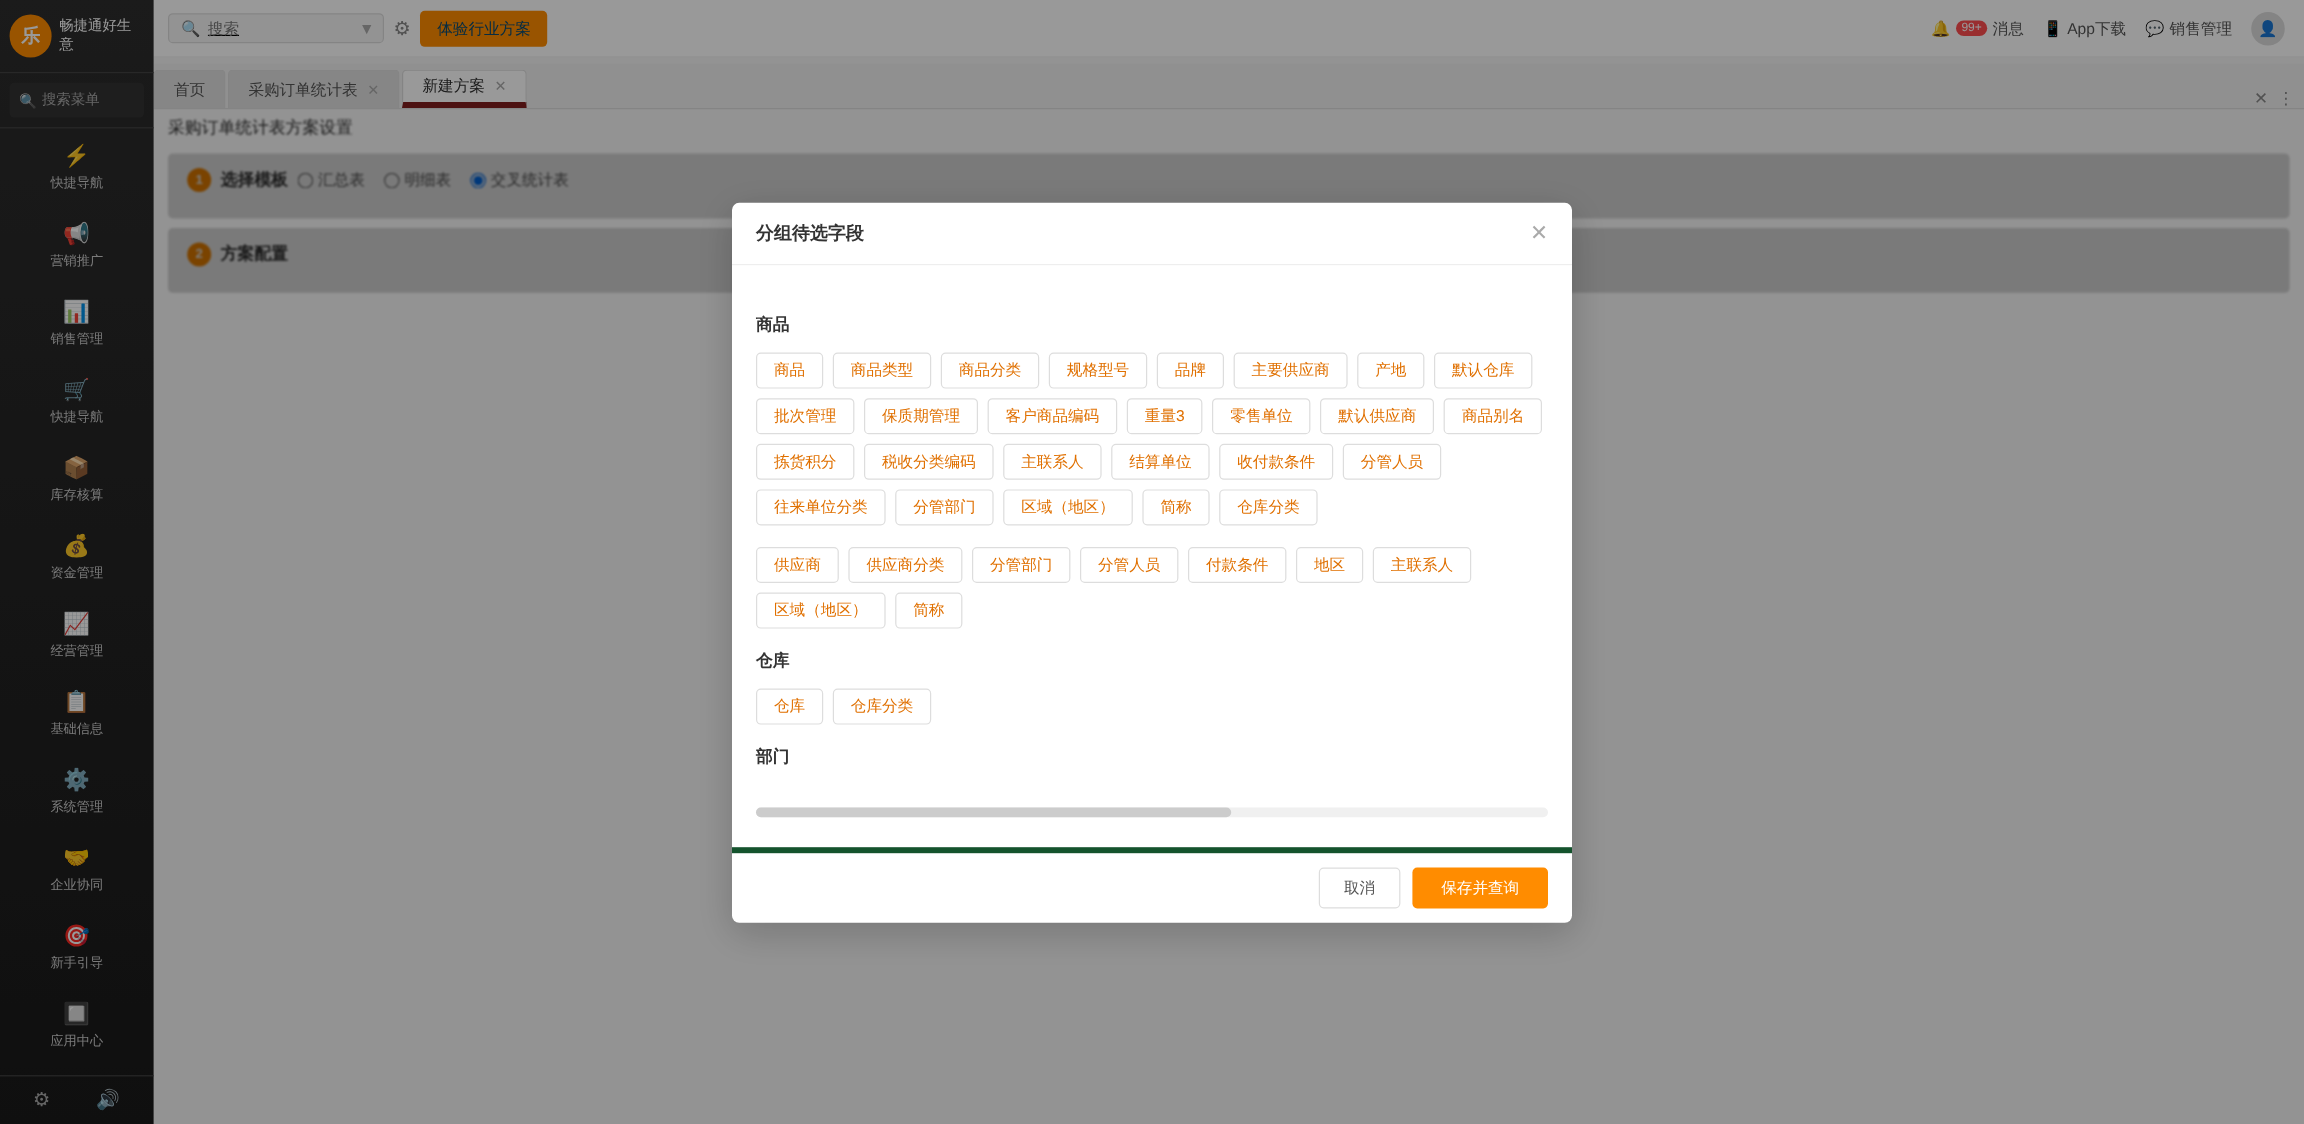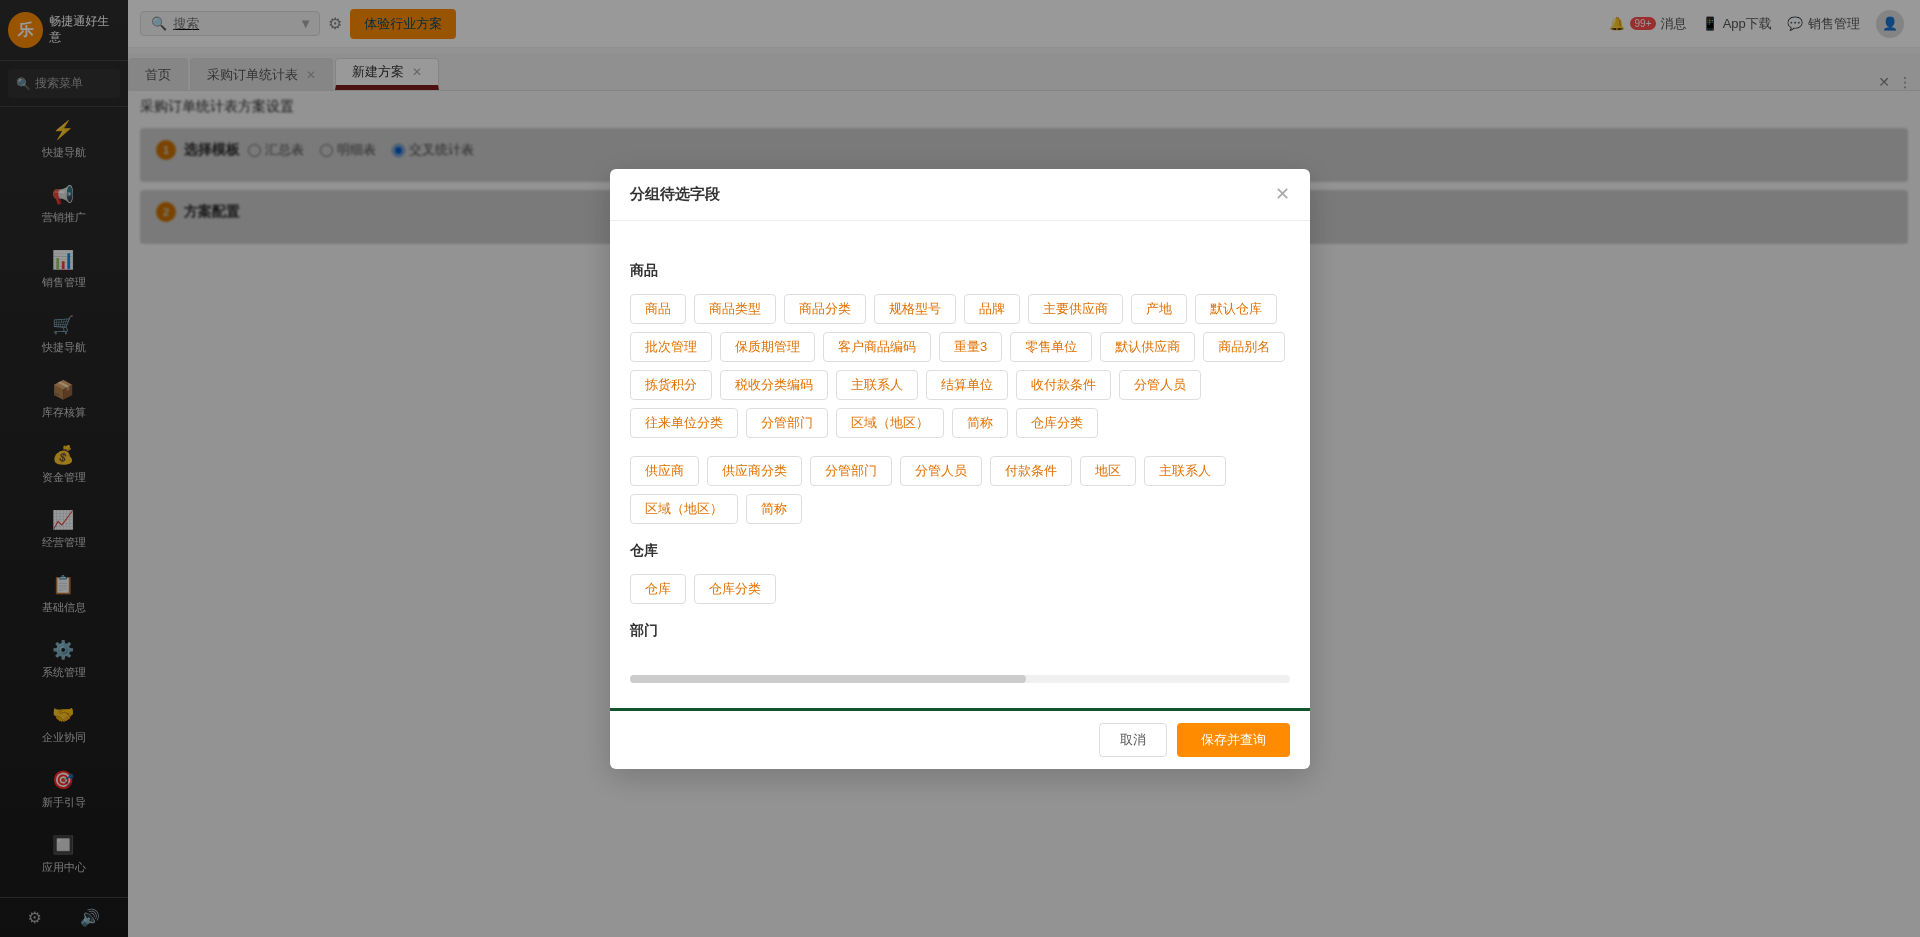--- a/index.html
+++ b/index.html
@@ -113,21 +113,21 @@
       display: flex; flex-direction: column; box-shadow: 0 8px 32px rgba(0,0,0,0.2); gap: 25px;
     }
     .modal-header {
       padding: 16px 20px; border-bottom: 1px solid #eee;
       display: flex; align-items: center; justify-content: space-between;
     }
     .modal-title { font-size: 15px; font-weight: bold; color: #333; }
     .modal-close { color: #aaa; cursor: pointer; font-size: 18px; line-height: 1; }
     .modal-body { flex: 1; overflow-y: auto; padding: 16px 20px; }
     .modal-footer {
-      padding: 12px 20px; border-top: 3px solid #14532d;
+      padding: 12px 20px; border-top: 5px solid #14532d;
       display: flex; justify-content: flex-end; gap: 10px;
     }
     .btn-cancel {
       background: #fff; border: 1px solid #ddd; color: #555;
       padding: 7px 20px; border-radius: 4px; cursor: pointer; font-size: 13px;
     }
     .btn-confirm {
       background: #ff8c00; border: none; color: white;
       padding: 7px 24px; border-radius: 4px; cursor: pointer; font-size: 13px;
     }

